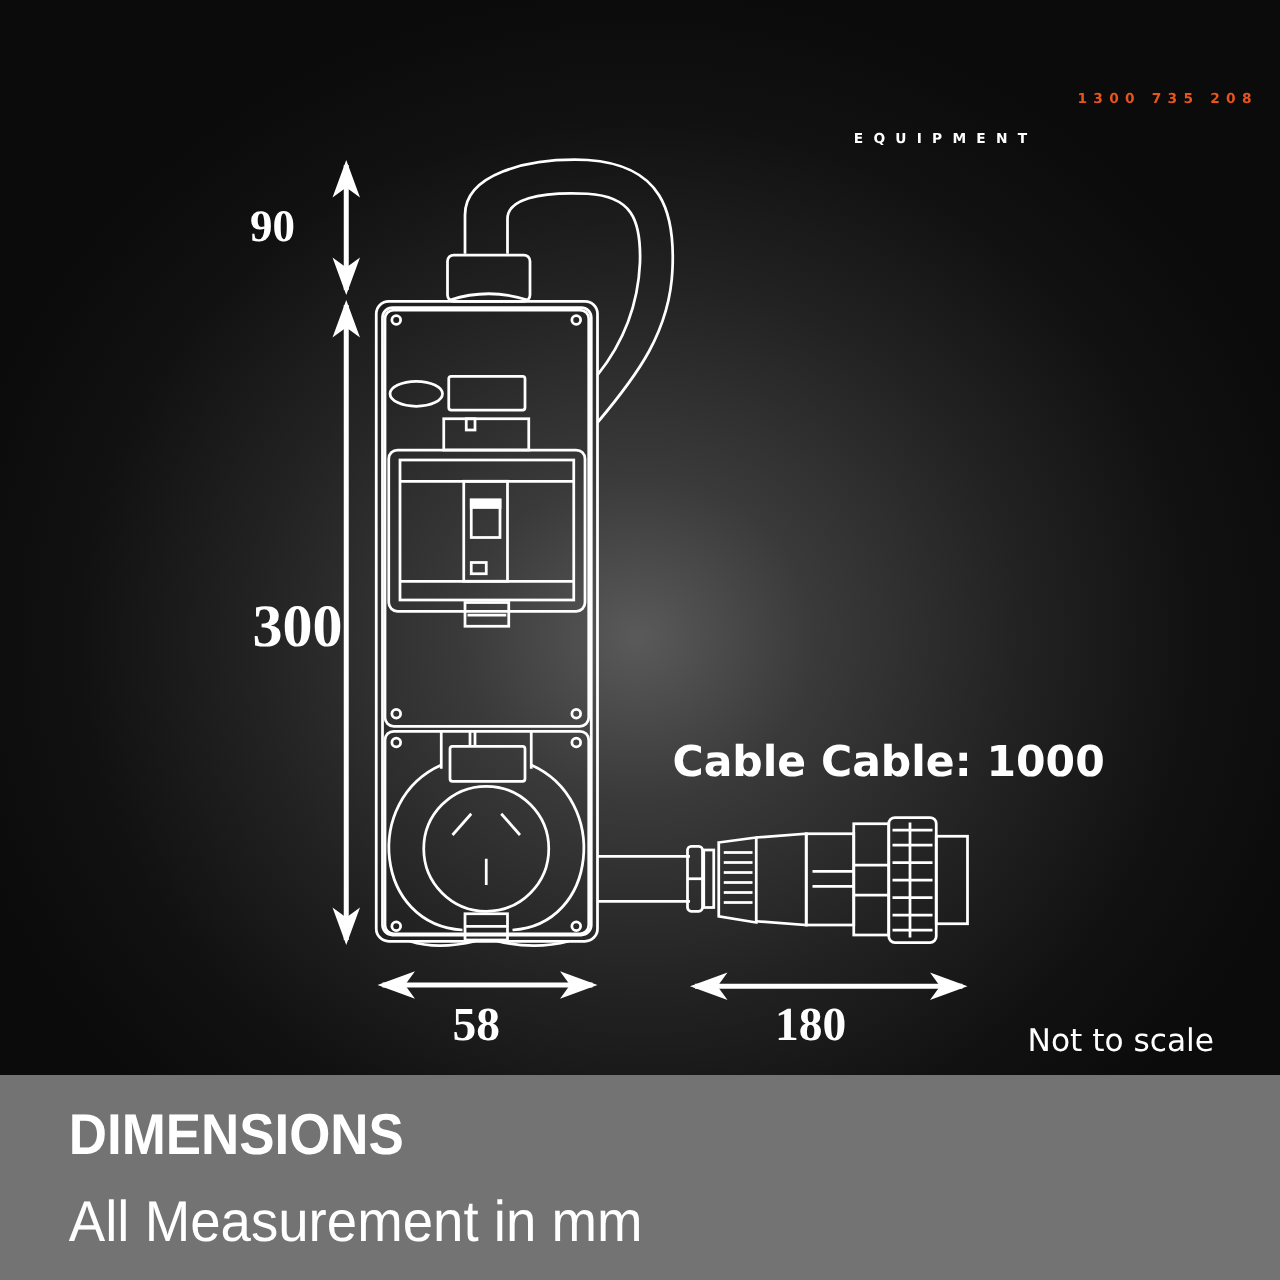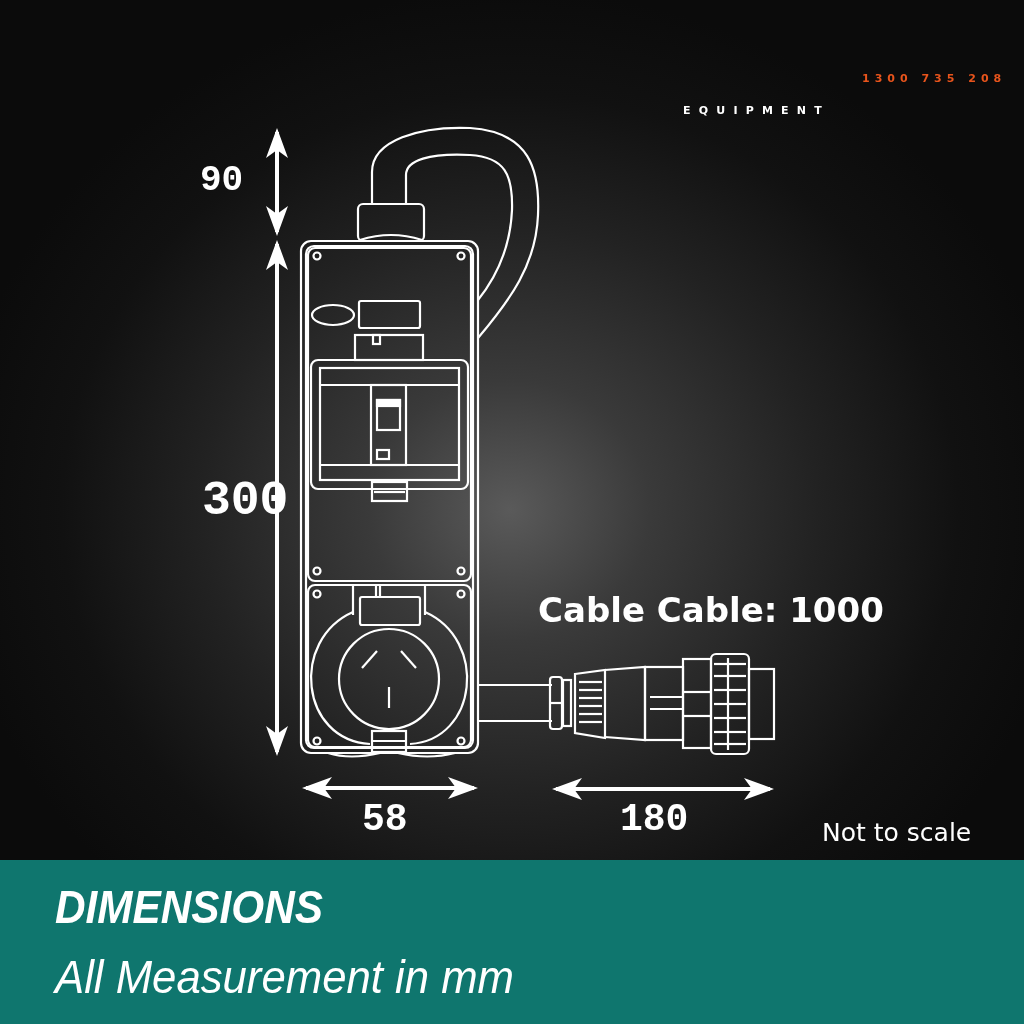--- a/index.html
+++ b/index.html
@@ -3,29 +3,29 @@
 <meta charset="utf-8">
 <style>
   html,body{margin:0;padding:0;}
   body{width:1024px;height:1024px;position:relative;overflow:hidden;background:#0b0b0b;font-family:"DejaVu Sans","Liberation Sans",sans-serif;}
   .stage{position:absolute;left:0;top:0;width:1024px;height:860px;
     background:radial-gradient(ellipse 560px 520px at 510px 510px,#5a5a5a 0%,#3a3a3a 25%,#222 55%,#111 80%,#0b0b0b 100%);}
   .logo{position:absolute;left:680px;top:20px;width:330px;height:70px;}
   .logo-word{position:absolute;left:0;top:-6px;font-family:"DejaVu Sans",sans-serif;font-size:50px;color:#e8541c;letter-spacing:-1px;font-weight:normal;line-height:60px;}
   .logo-sub{position:absolute;left:3px;top:52px;font-size:11px;letter-spacing:8.2px;color:#ffffff;font-weight:bold;margin-top:32px;}
   .logo-phone{position:absolute;left:170px;top:52px;font-size:11px;letter-spacing:5px;color:#e8541c;font-weight:bold;margin-left:12px;}
-  .dim{position:absolute;color:#fff;font-family:Liberation Mono, monospace;font-weight:bold;}
+  .dim{position:absolute;color:#fff;font-family:Liberation Serif, serif;font-weight:bold;}
   .dim-90{left:200px;top:160px;font-size:36px;}
   .dim-300{left:174px;top:474px;font-size:48px;margin-left:28px;}
   .dim-95{left:362px;top:798px;font-size:38px;}
   .dim-180{left:620px;top:798px;font-size:38px;}
   .cable-length{position:absolute;left:538px;top:590px;font-size:34px;color:#fff;font-weight:bold;}
   .not-scale{position:absolute;left:822px;top:818px;font-size:25px;color:#fff;font-weight:normal;}
   svg.drawing{position:absolute;left:0;top:0;}
-  .footer{position:absolute;left:0;top:860px;width:1024px;height:164px;background:#0f766e;font-style:italic;}
+  .footer{position:absolute;left:0;top:860px;width:1024px;height:164px;background:#737373;}
   .footer-title{position:absolute;left:55px;top:20px;font-family:"Liberation Sans",sans-serif;font-size:46px;color:#fff;font-weight:bold;transform:scaleX(0.92);transform-origin:left;}
   .footer-sub{position:absolute;left:55px;top:90px;font-family:"Liberation Sans",sans-serif;font-size:46px;color:#fff;transform:scaleX(0.95);transform-origin:left;}
 </style>
 </head>
 <body>
 
 <div class="stage"></div>
 
 <div class="logo">
   <div class="logo-sub">EQUIPMENT</div>

